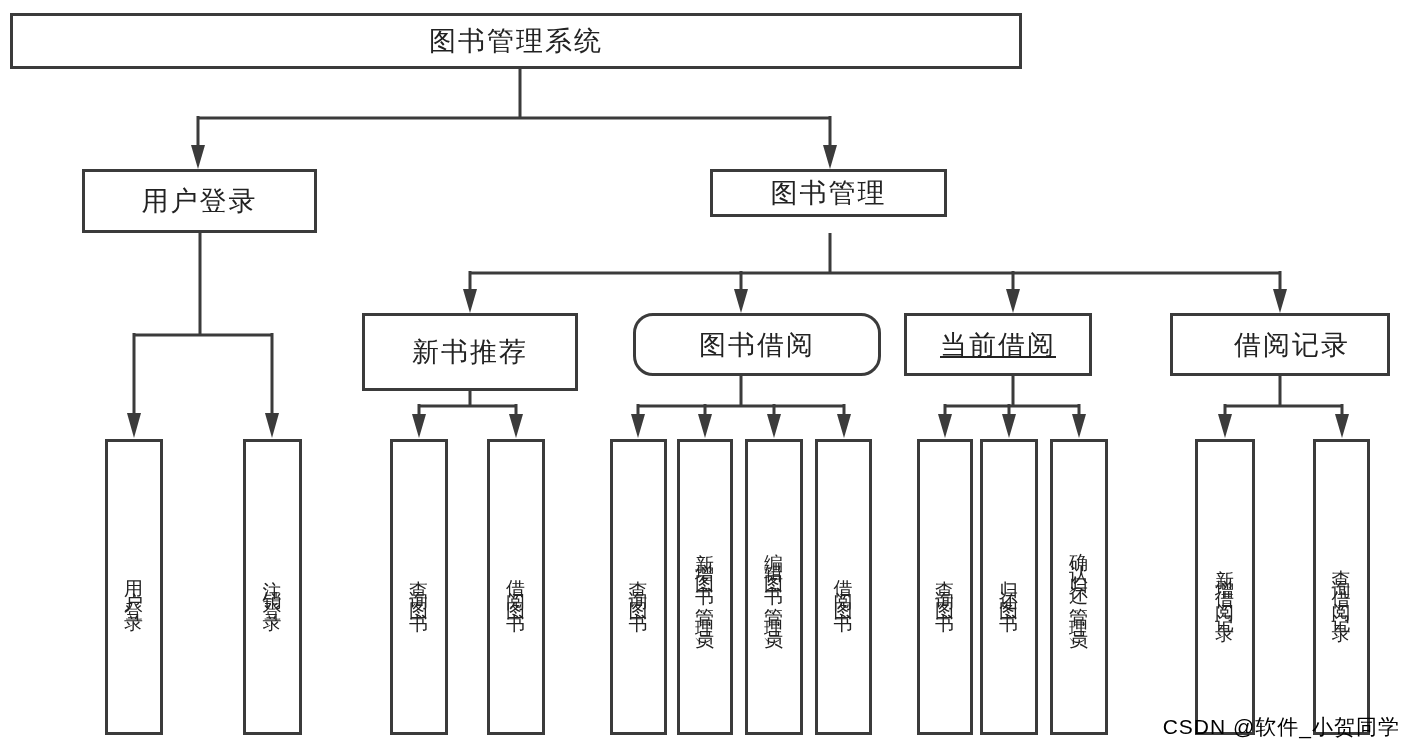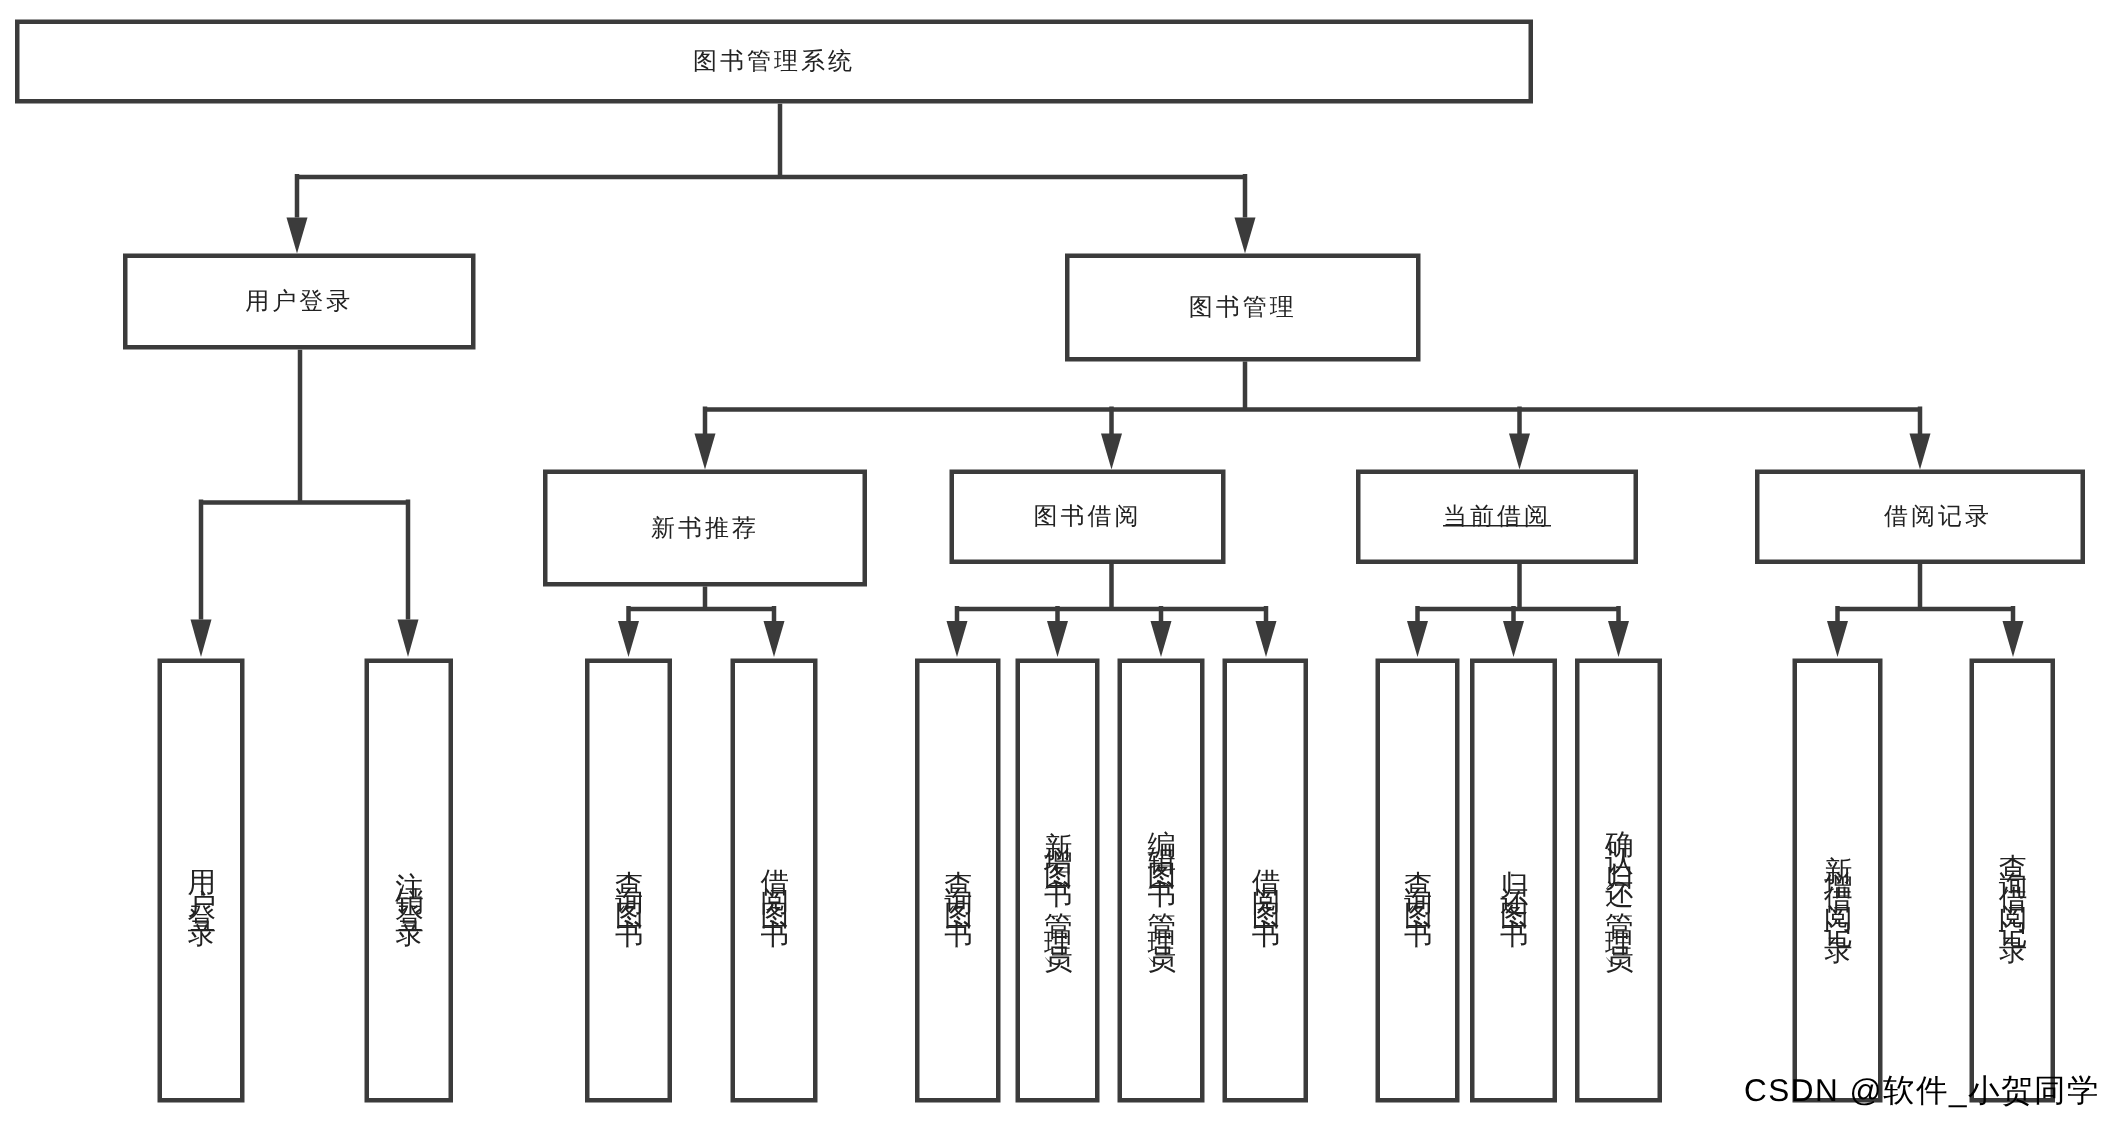--- a/index.html
+++ b/index.html
@@ -21,21 +21,21 @@
     position: absolute;
     box-sizing: border-box;
     border: 3px solid #3b3b3b;
     background: #ffffff;
     display: flex;
     align-items: center;
     justify-content: center;
     color: #222222;
   }
   .node.h span {
-    font-size: 16px;
+    font-size: 27px;
     letter-spacing: 2px;
     white-space: nowrap;
   }
   .node.v span {
     writing-mode: vertical-rl;
     text-orientation: mixed;
     font-size: 19px;
     letter-spacing: 11px;
     line-height: 1;
   }
@@ -104,28 +104,28 @@
     </g>
   </svg>
 
   <div class="node h" style="left:10px; top:13px; width:1012px; height:56px;">
     <span>图书管理系统</span>
   </div>
 
   <div class="node h" style="left:82px; top:169px; width:235px; height:64px;">
     <span>用户登录</span>
   </div>
-  <div class="node h" style="left:710px; top:169px; width:237px; height:72px;">
+  <div class="node h" style="left:710px; top:169px; width:237px; height:48px;">
     <span>图书管理</span>
   </div>
 
   <div class="node h" style="left:362px; top:313px; width:216px; height:78px;">
     <span>新书推荐</span>
   </div>
-  <div class="node h" style="left:633px; top:313px; width:184px; height:63px;">
+  <div class="node h" style="left:633px; top:313px; width:248px; height:63px;border-radius:20px;">
     <span>图书借阅</span>
   </div>
   <div class="node h" style="left:904px; top:313px; width:188px; height:63px;text-decoration:underline;">
     <span>当前借阅</span>
   </div>
   <div class="node h" style="left:1170px; top:313px; width:220px; height:63px;padding-left:24px;">
     <span>借阅记录</span>
   </div>
 
   <div class="node v" style="left:105px; top:439px; width:58px; height:296px;">

